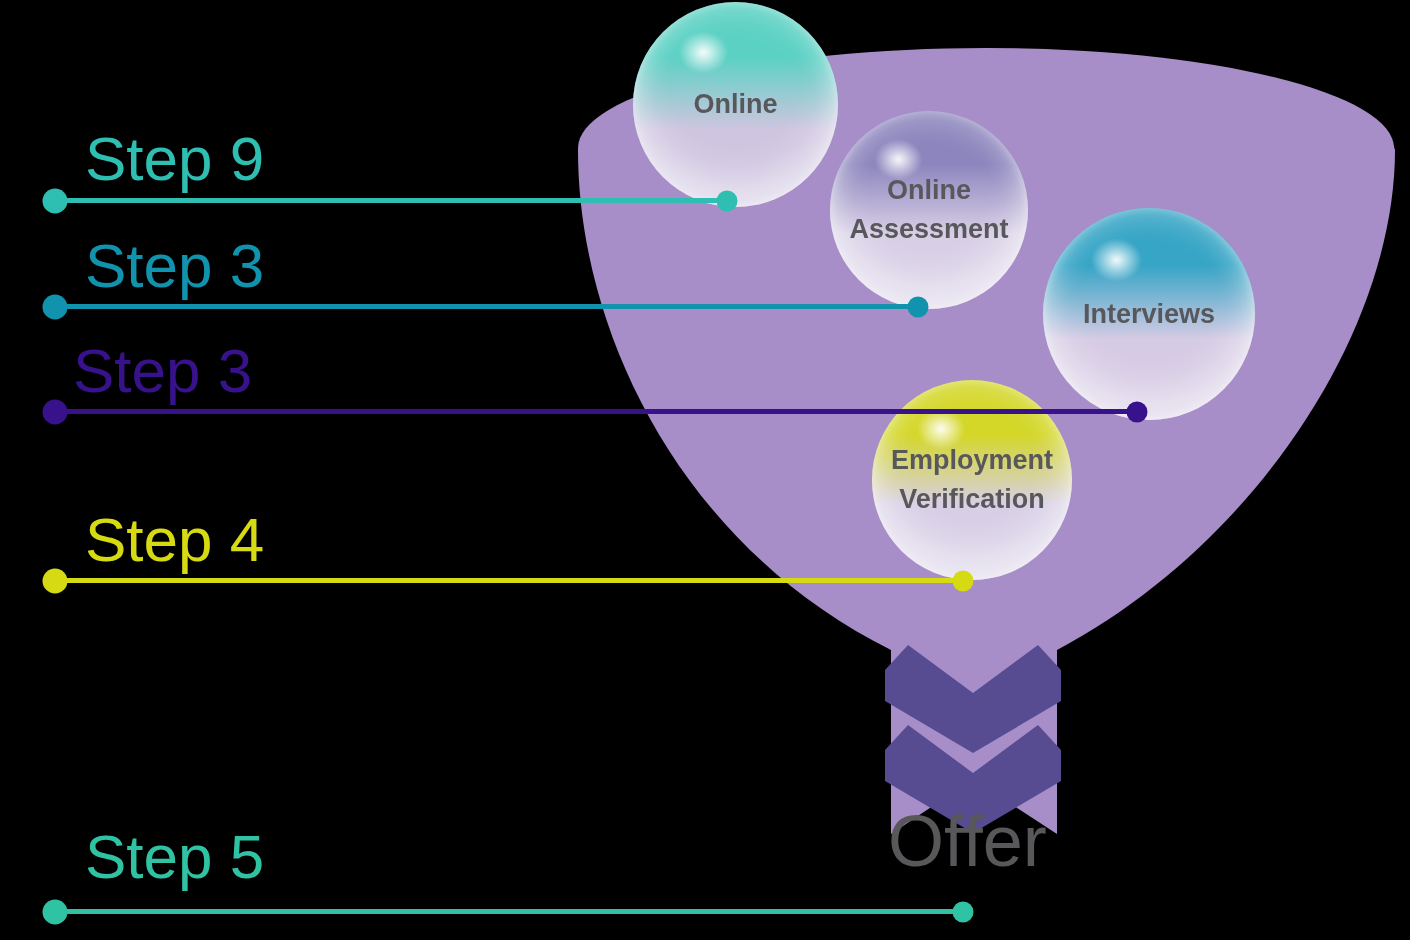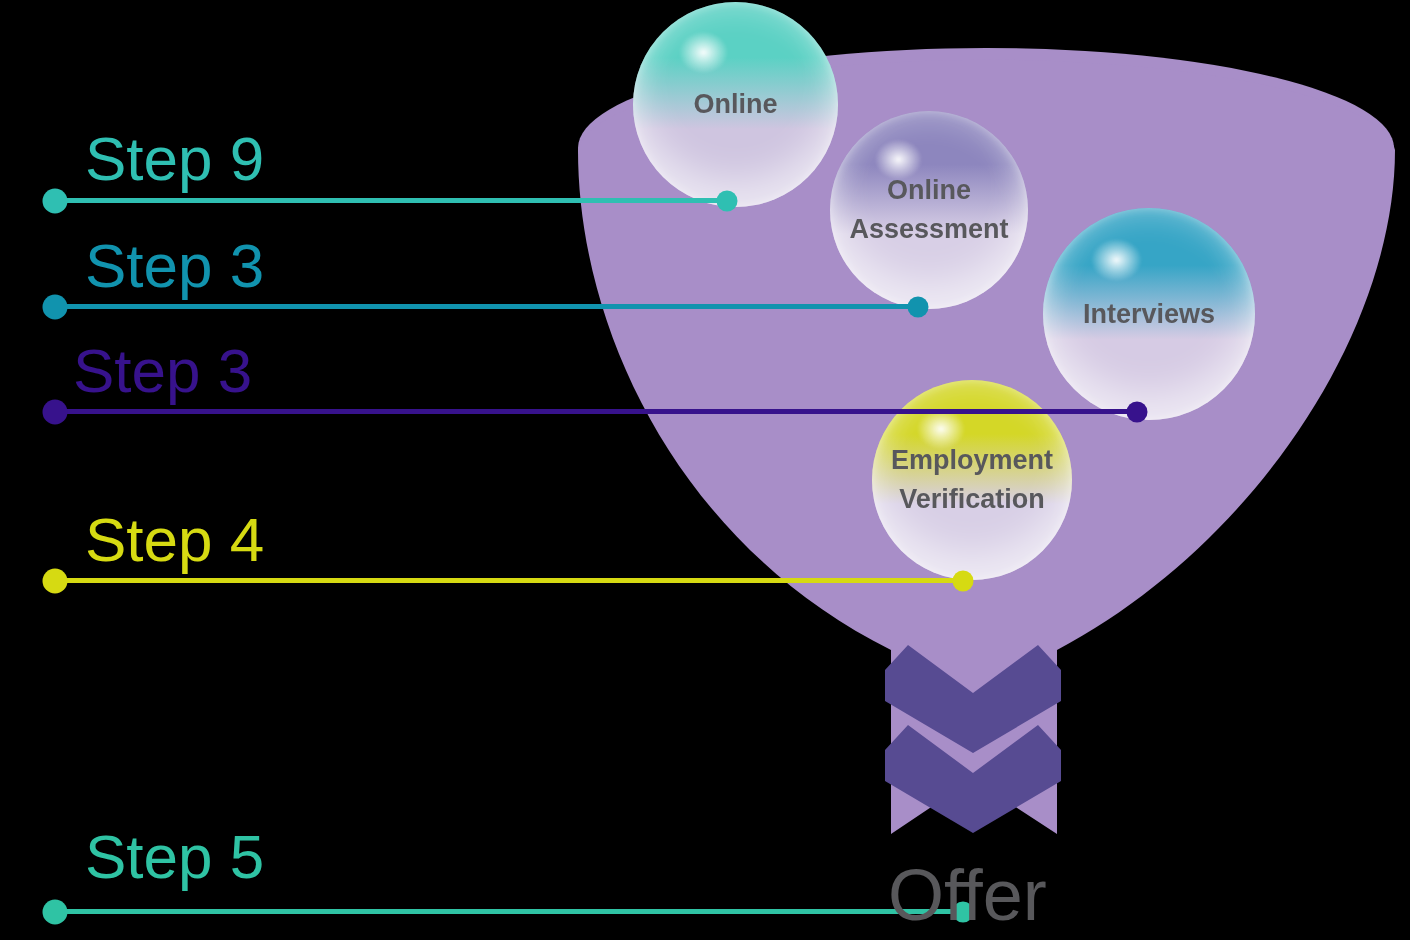--- a/index.html
+++ b/index.html
@@ -50,21 +50,21 @@
   .step-2 .step-line{left:55px;top:304px;width:863px;}
   .step-3 .step-label{left:73px;top:338px;}
   .step-3 .step-line{left:55px;top:409px;width:1082px;}
   .step-4 .step-label{left:85px;top:507px;}
   .step-4 .step-line{left:55px;top:578px;width:908px;}
   .step-5 .step-label{left:85px;top:824px;}
   .step-5 .step-line{left:55px;top:909px;width:908px;}
 
   
   .offer{
-    position:absolute;left:888px;top:854px;z-index:3;
+    position:absolute;left:888px;top:800px;z-index:3;
     font-size:72px;color:var(--c,#58585b);
   }
 </style>
 </head>
 <body>
 
 <div class="canvas">
 
   <svg class="funnel-svg" width="1410" height="940" viewBox="0 0 1410 940">
     <ellipse cx="986" cy="148" rx="408" ry="100" fill="#a88ec8"></ellipse>

